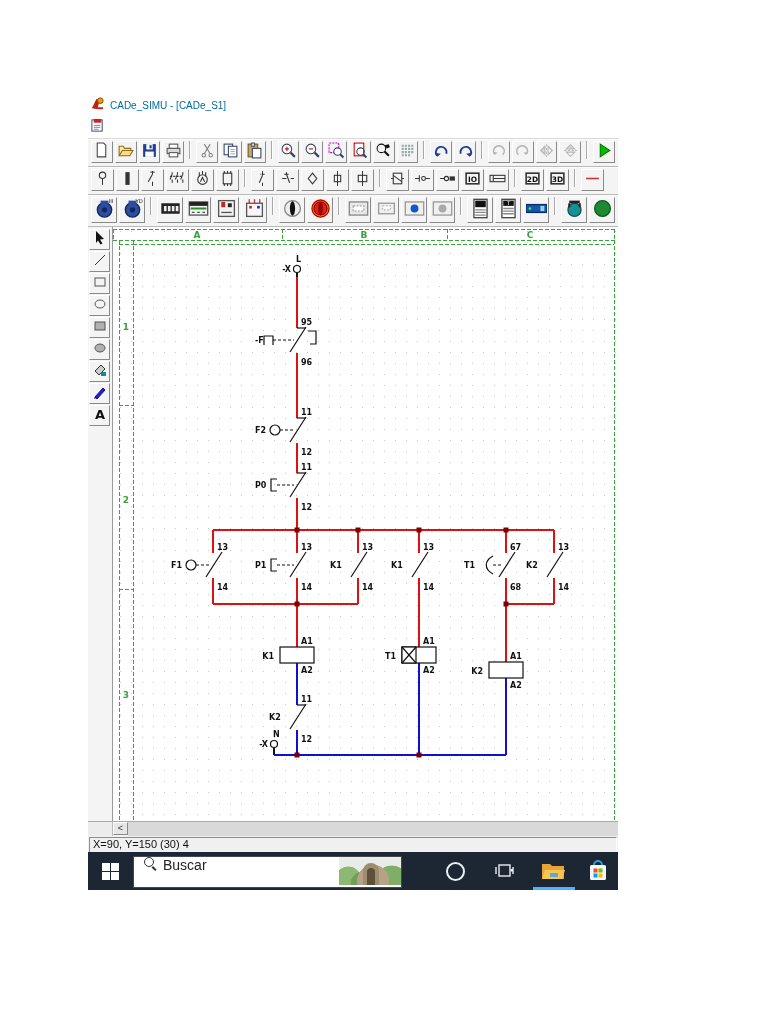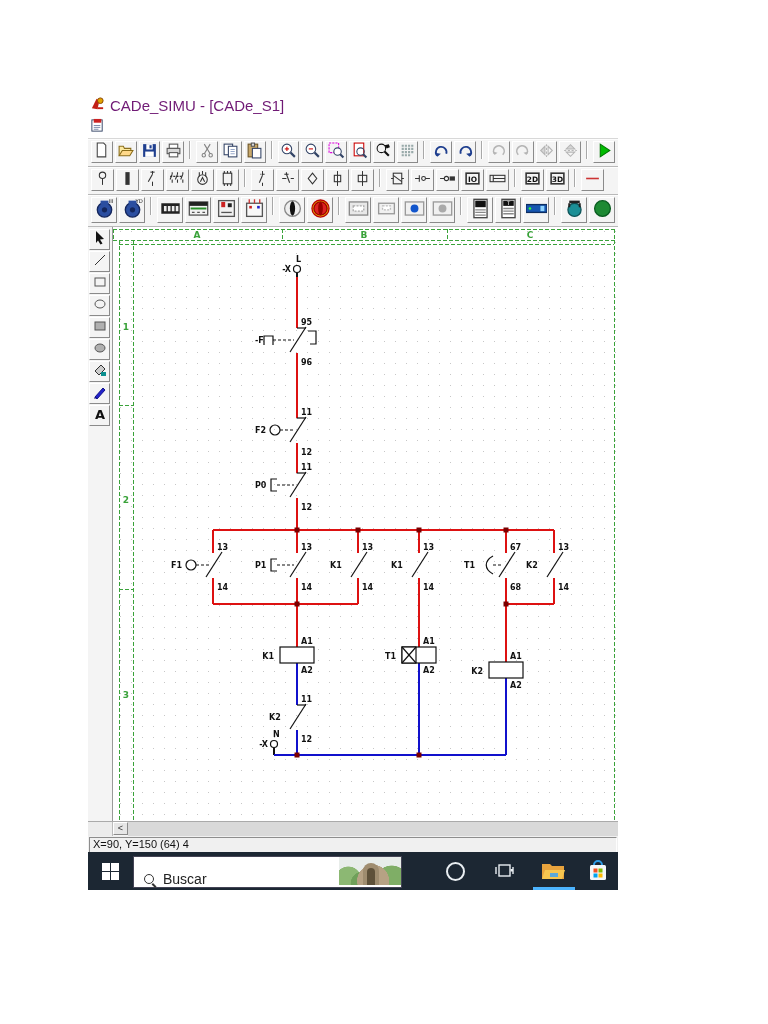--- a/index.html
+++ b/index.html
@@ -1,19 +1,19 @@
 <!DOCTYPE html>
 <html><head>
 <meta charset="utf-8">
 <style>
   html,body{margin:0;padding:0;background:#fff;}
   body{width:768px;height:1024px;position:relative;font-family:"Liberation Sans",sans-serif;overflow:hidden;}
   .app{position:absolute;left:88px;top:95px;width:530px;background:#f4f4f4;}
   .titlebar{height:21px;background:#fff;display:flex;align-items:center;gap:5px;padding-left:2px;}
-  .titlebar .ttl{font-size:15px;color:#701a75;}
+  .titlebar .ttl{font-size:10px;color:#0369a1;}
   .menubar{height:22px;background:#fff;display:flex;align-items:center;border-bottom:1px solid #d8d8d8;}
   .menubar .micon{margin:0 4px 0 2px;}
   .menuitem{font-size:12px;color:#111;padding:2px 8px;cursor:default;}
   .tbar{display:flex;align-items:flex-start;background:#f4f4f4;border-top:1px solid #fdfdfd;border-bottom:1px solid #b9b9b9;padding:1px 2px;}
   #toolbar-main,#toolbar-symbols{height:24px;}
   #toolbar-components{height:28px;}
   .tbbtn{width:23px;height:22px;display:flex;align-items:center;justify-content:center;background:#f4f4f4;border:1px solid;border-color:#fff #8a8a8a #8a8a8a #fff;margin:0 1px;padding:0;}
   #toolbar-components .tbbtn{width:26px;height:26px;}
   .tbsep{width:1px;height:18px;background:#a8a8a8;border-right:1px solid #fff;margin:0 4px;}
   .work{display:flex;height:594px;}
@@ -27,21 +27,21 @@
   .hscroll{height:14px;display:flex;background:#f4f4f4;border-top:1px solid #aaa;}
   .hs-corner{width:24px;background:#ececec;border-right:1px solid #bbb;}
   .hs-arrow{width:15px;height:13px;background:#e6e6e6;border:1px solid;border-color:#fff #8a8a8a #8a8a8a #fff;font-size:9px;line-height:11px;text-align:center;color:#333;padding:0;}
   .hs-track{flex:1;background:#d9d9d9;}
   .statusbar{height:17px;background:#f0f0f0;padding:1px 1px;}
   .statusfield{height:14px;border:1px solid;border-color:#8d8d8d #fdfdfd #fdfdfd #8d8d8d;font-size:11px;color:#111;padding:0 3px;background:#f0f0f0;}
   .taskbar{position:absolute;left:88px;top:852px;width:530px;height:38px;background:#1c2733;}
   .tb-start{position:absolute;left:0;top:0;width:45px;height:38px;display:flex;align-items:center;justify-content:center;}
   .winlogo{display:grid;grid-template-columns:8px 8px;grid-template-rows:8px 8px;gap:1px;}
   .winlogo div{background:#fff;}
-  .tb-search{position:absolute;left:45px;top:4px;width:267px;height:30px;background:#fff;display:flex;align-items:flex-end;border:1px solid #445;}
+  .tb-search{position:absolute;left:45px;top:4px;width:267px;height:30px;background:#fff;display:flex;align-items:flex-start;border:1px solid #445;}
   .tb-search .stxt{font-size:14px;color:#222;margin-left:6px;}
   .searchglass{width:13px;height:13px;margin-left:10px;position:relative;}
   .searchglass::before{content:"";position:absolute;left:0;top:0;width:8px;height:8px;border:1.5px solid #333;border-radius:50%;}
   .searchglass::after{content:"";position:absolute;left:9px;top:9px;width:5px;height:1.5px;background:#333;transform:rotate(45deg);transform-origin:0 0;}
   .sb-image{position:absolute;right:0;top:0;width:62px;height:28px;overflow:hidden;
     background:
       radial-gradient(circle at 55% 85%, #b6a284 0 38%, transparent 39%),
       radial-gradient(circle at 38% 95%, #6fa05a 0 25%, transparent 26%),
       radial-gradient(circle at 85% 90%, #7fae66 0 28%, transparent 29%),
       radial-gradient(circle at 15% 80%, #8cb873 0 22%, transparent 23%),
@@ -686,21 +686,21 @@
           <text font-family="DejaVu Sans, sans-serif" font-size="8px" font-weight="bold" fill="#111" x="160" y="510">N</text>
         </svg>
     </div>
   </div>
   <div class="hscroll">
     <div class="hs-corner"></div>
     <button class="hs-arrow">&lt;</button>
     <div class="hs-track"></div>
   </div>
   <div class="statusbar">
-    <div class="statusfield">X=90, Y=150 (64) 4</div>
+    <div class="statusfield">X=90, Y=150 (30) 4</div>
   </div>
 </div>
 
 <div class="taskbar">
   <div class="tb-start">
     <div class="winlogo">
         <div></div>
         <div></div>
         <div></div>
         <div></div>

